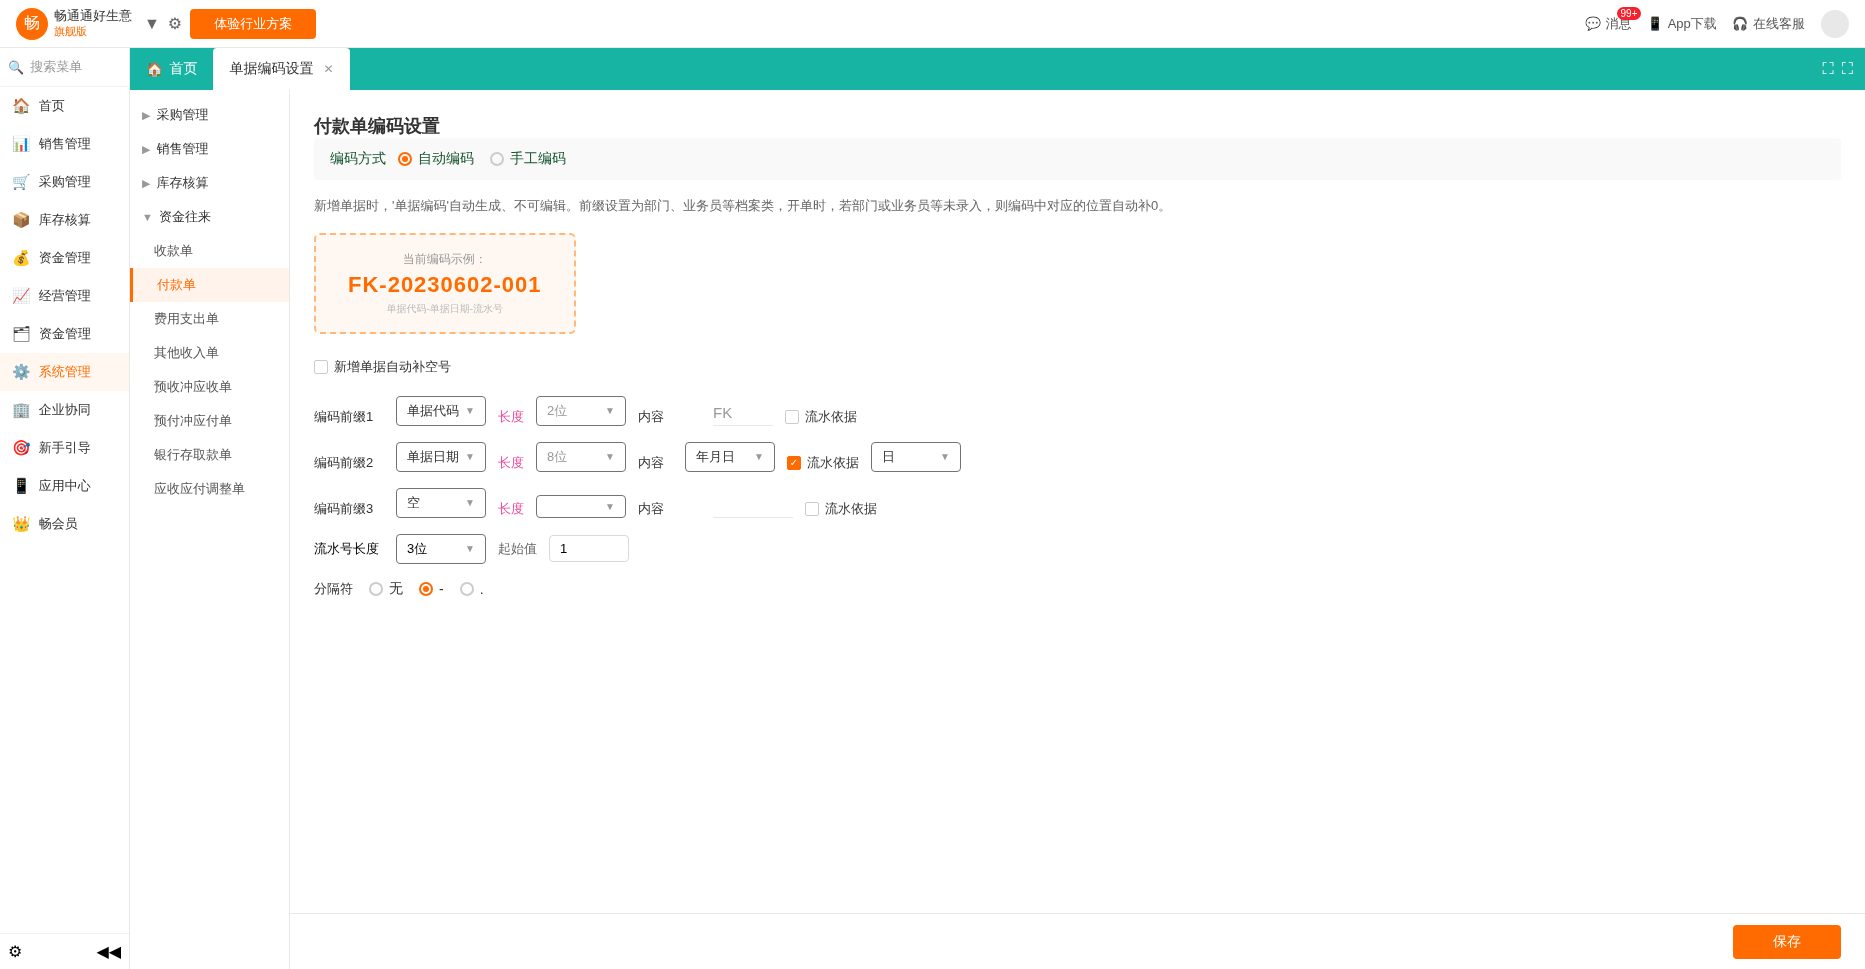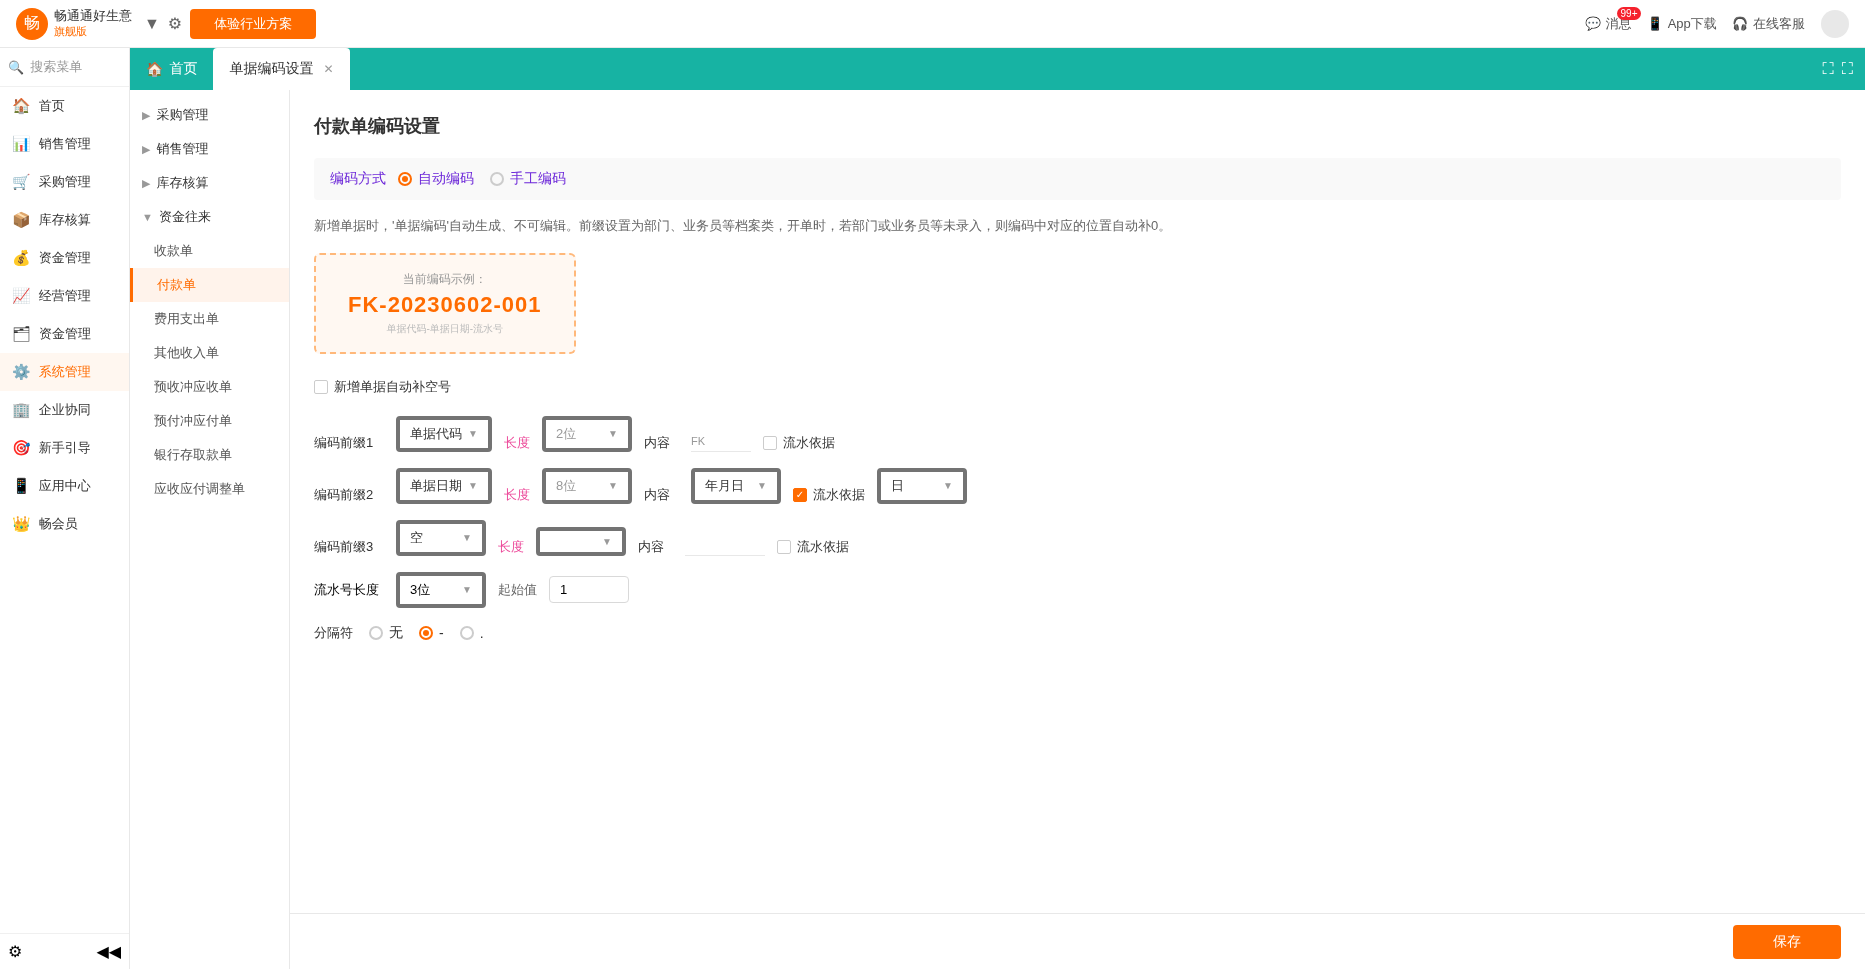--- a/index.html
+++ b/index.html
@@ -116,33 +116,33 @@
       color: #555;
       cursor: pointer;
       font-size: 13px;
     }
     .sub-menu-item.active { background: #fff3eb; color: #ff6b00; font-weight: 500; border-left: 3px solid #ff6b00; }
 
     
     .page-content { flex: 1; padding: 24px; overflow-y: auto; background: #fff; }
 
     
-    .page-title { font-size: 18px; font-weight: 600; color: #333; margin-bottom: 20px; }
+    .page-title { font-size: 18px; font-weight: 600; color: #333; }
 
     
     .encoding-method {
       display: flex;
       align-items: flex-end;
       gap: 12px;
       padding: 12px 16px;
       background: #f9f9f9;
       border-radius: 4px;
       margin-bottom: 16px;
       font-size: 14px;
-      color: #6d28d9;
+      color: #14532d;
     }
     .radio-group { display: flex; align-items: center; gap: 16px; }
     .radio-option { display: flex; align-items: center; gap: 6px; cursor: pointer; font-size: 14px; }
     .radio-dot { width: 14px; height: 14px; border-radius: 50%; border: 2px solid #ccc; display: flex; align-items: center; justify-content: center; }
     .radio-dot.checked { border-color: #ff6b00; }
     .radio-dot.checked::after { content: ''; width: 6px; height: 6px; border-radius: 50%; background: #ff6b00; }
 
     
     .notice-text { font-size: 13px; color: #666; margin-bottom: 16px; line-height: 1.6; }
 
@@ -170,34 +170,34 @@
       align-items: flex-end;
       gap: 12px;
       margin-bottom: 16px;
       font-size: 13px;
       color: #333;
     }
     .config-label { width: 70px; flex-shrink: 0; }
     .select-box {
       display: flex;
       align-items: center;
-      border: 4px solid #737373;
+      border: 1px solid #737373;
       border-radius: 4px;
       padding: 5px 10px;
       background: white;
       cursor: pointer;
       gap: 6px;
       font-size: 13px;
       min-width: 90px;
     }
     .select-box .arrow { color: #999; font-size: 10px; margin-left: auto; }
     .length-label { color: #ec4899; }
     .length-value { color: #999; }
     .content-label { width: 35px; flex-shrink: 0; }
-    .content-value { color: #999; font-size: 11px; min-width: 60px; border-bottom: 1px solid #e8e8e8; padding: 4px 0; }
+    .content-value { color: #999; font-size: 15px; min-width: 60px; border-bottom: 1px solid #e8e8e8; padding: 4px 0; margin-left: 28px; }
     .stream-checkbox { display: flex; align-items: center; gap: 6px; cursor: pointer; }
     .stream-checkbox .chk { width: 14px; height: 14px; border: 1px solid #ccc; border-radius: 2px; }
     .stream-checkbox .chk.checked { background: #ff6b00; border-color: #ff6b00; display: flex; align-items: center; justify-content: center; color: white; font-size: 10px; }
 
     
     .serial-row { display: flex; align-items: center; gap: 12px; margin-bottom: 16px; font-size: 13px; }
     .serial-label { width: 70px; }
     .input-box {
       border: 1px solid #d9d9d9;
       border-radius: 4px;

